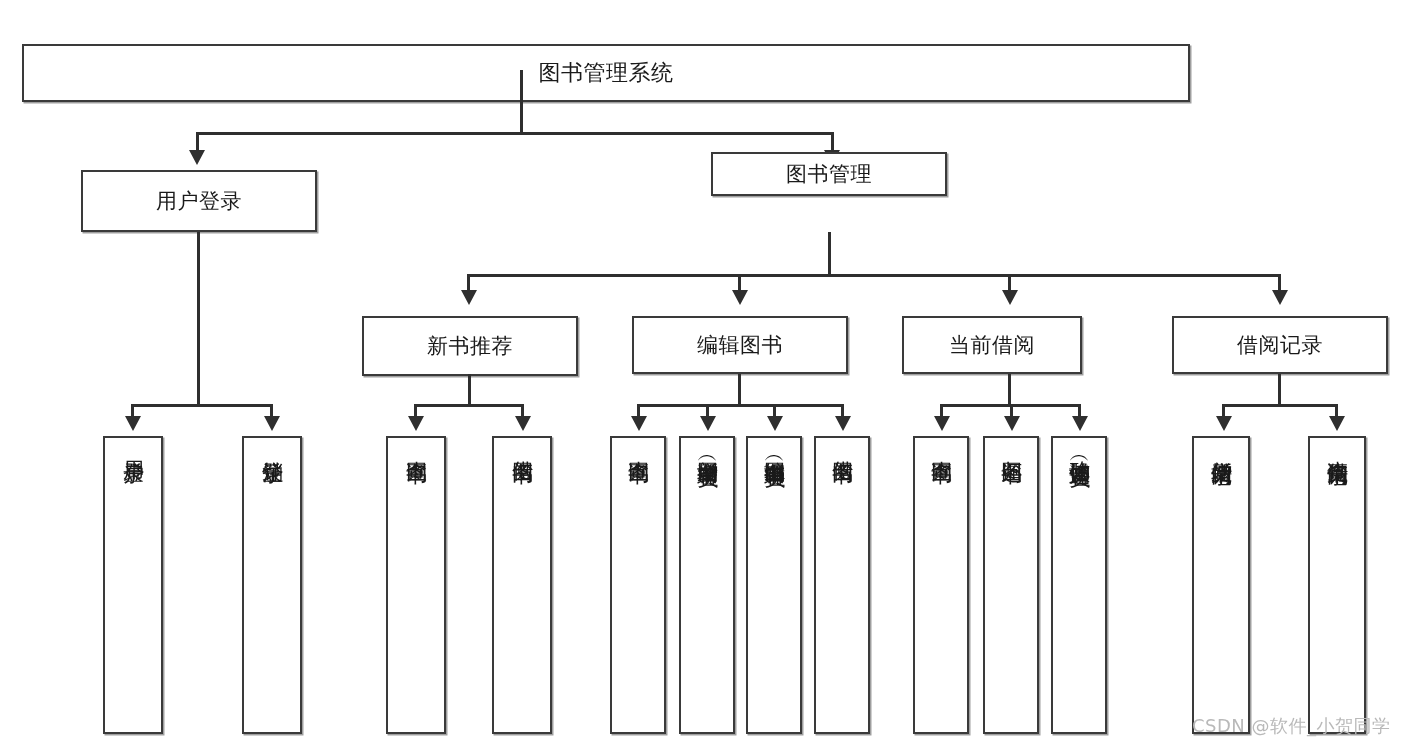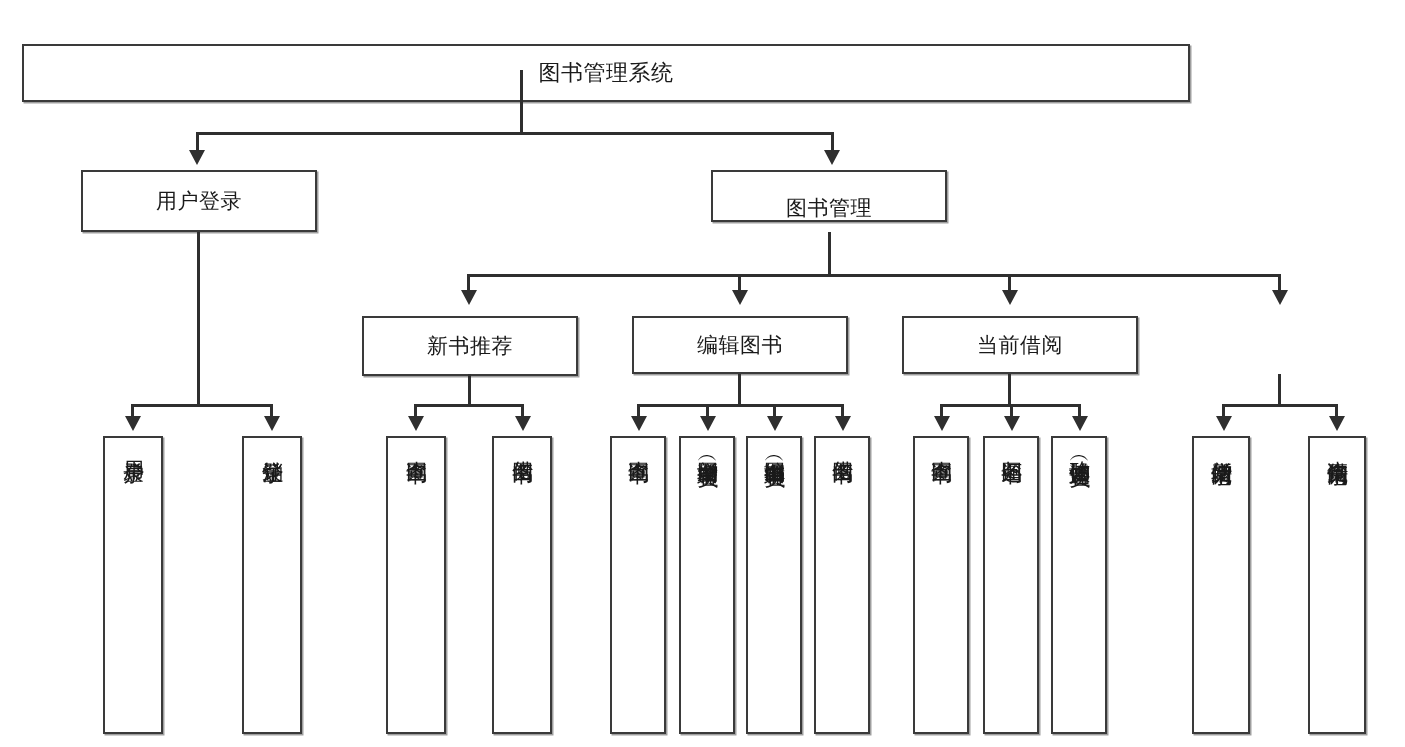--- a/index.html
+++ b/index.html
@@ -94,21 +94,21 @@
 
   <div class="vline" style="left:196px; top:132px; height:22px;"></div>
   <div class="arrow" style="left:189px; top:150px;"></div>
   <div class="vline" style="left:831px; top:132px; height:22px;"></div>
   <div class="arrow" style="left:824px; top:150px;"></div>
 
   <div class="node h" style="left:81px; top:170px; width:236px; height:62px;">
     <span class="lbl">用户登录</span>
   </div>
 
-  <div class="node h" style="left:711px; top:170px; width:236px; height:52px;align-items:flex-end;">
+  <div class="node h" style="left:711px; top:152px; width:236px; height:44px;">
     <span class="lbl">图书管理</span>
   </div>
 
   <div class="vline" style="left:197px; top:232px; height:175px;"></div>
   <div class="hline" style="left:131px; top:404px; width:141px;"></div>
   <div class="vline" style="left:131px; top:404px; height:16px;"></div>
   <div class="arrow" style="left:125px; top:416px;"></div>
   <div class="vline" style="left:270px; top:404px; height:16px;"></div>
   <div class="arrow" style="left:264px; top:416px;"></div>
 
@@ -122,22 +122,25 @@
   <div class="arrow" style="left:1002px; top:290px;"></div>
   <div class="vline" style="left:1278px; top:274px; height:20px;"></div>
   <div class="arrow" style="left:1272px; top:290px;"></div>
 
   <div class="node h" style="left:362px; top:316px; width:216px; height:60px;">
     <span class="lbl">新书推荐</span>
   </div>
   <div class="node h" style="left:632px; top:316px; width:216px; height:58px;">
     <span class="lbl">编辑图书</span>
   </div>
-  <div class="node h" style="left:902px; top:316px; width:236px; height:58px;">
+  <div class="node h" style="left:902px; top:316px; width:180px; height:58px;">
     <span class="lbl">当前借阅</span>
+  </div>
+  <div class="node h" style="left:1172px; top:316px; width:216px; height:58px;">
+    <span class="lbl">借阅记录</span>
   </div>
 
   <div class="vline" style="left:468px; top:374px; height:30px;"></div>
   <div class="hline" style="left:414px; top:404px; width:110px;"></div>
   <div class="vline" style="left:414px; top:404px; height:16px;"></div>
   <div class="arrow" style="left:408px; top:416px;"></div>
   <div class="vline" style="left:521px; top:404px; height:16px;"></div>
   <div class="arrow" style="left:515px; top:416px;"></div>
 
   <div class="vline" style="left:738px; top:374px; height:30px;"></div>
@@ -204,14 +207,15 @@
     <span class="lbl">确认归还（管理员）</span>
   </div>
 
   <div class="node v" style="left:1192px; top:436px; width:58px; height:298px;">
     <span class="lbl">新增借阅记录</span>
   </div>
   <div class="node v" style="left:1308px; top:436px; width:58px; height:298px;">
     <span class="lbl">查询借阅记录</span>
   </div>
 
+  <div class="watermark" style="left:1192px; top:714px;">CSDN @软件_小贺同学</div>
 
 </div>
 
 </body></html>

